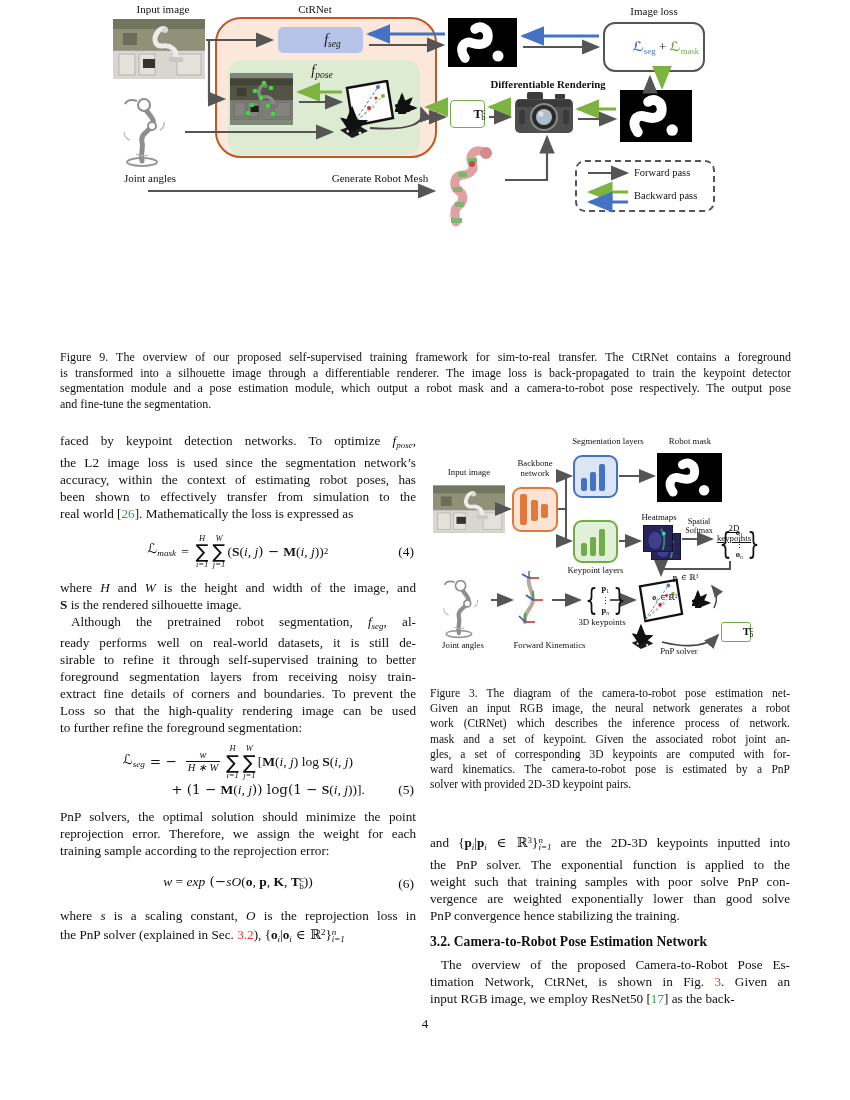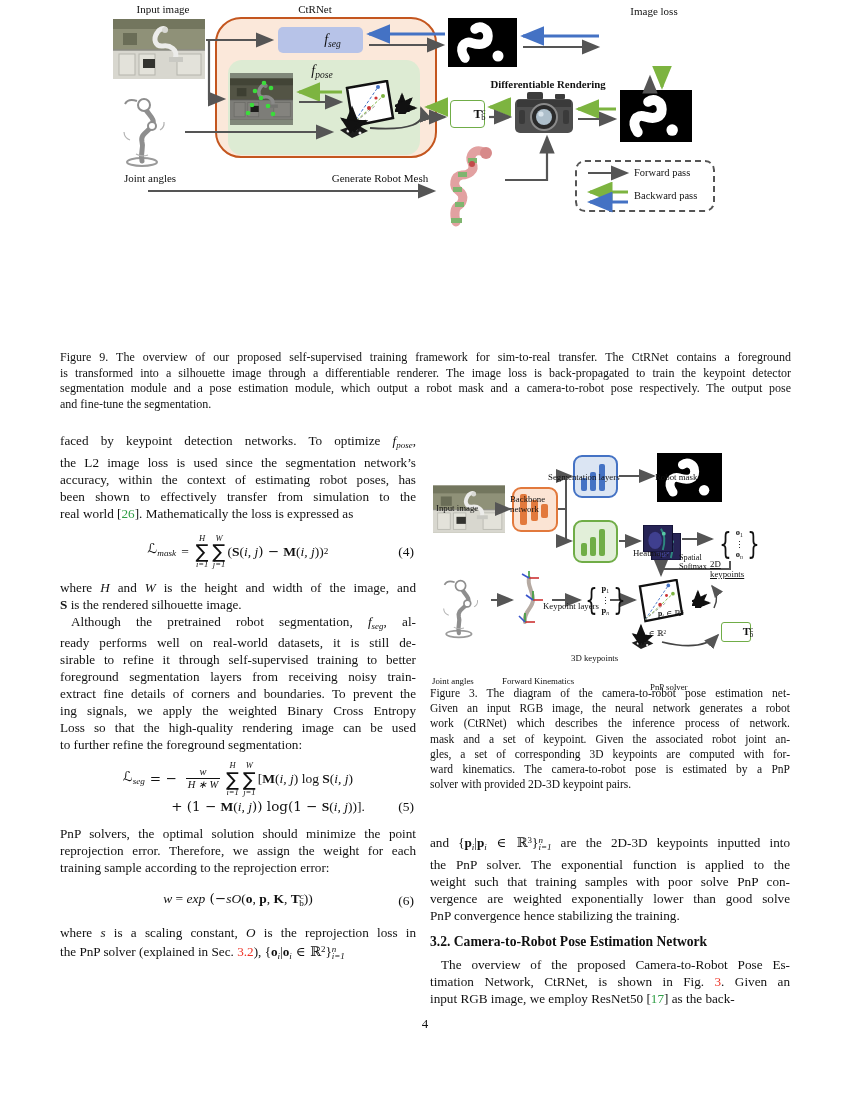--- a/index.html
+++ b/index.html
@@ -1,20 +1,20 @@
 <!DOCTYPE html>
 <html><head>
 <meta charset="utf-8">
 <style>
   html,body{margin:0;padding:0;background:#e8e8e8;}
   #sheet{position:relative;width:850px;height:1100px;background:#ffffff;margin:0 auto;overflow:hidden;
          font-family:"Liberation Serif",serif;color:#111;}
   .abs{position:absolute;}
   .lbl{position:absolute;font-size:11px;text-align:center;line-height:1.1;color:#111;}
-  .lbl3{position:absolute;font-size:8.8px;text-align:left;line-height:1.12;color:#111;margin-top:36px;}
+  .lbl3{position:absolute;font-size:8.8px;text-align:center;line-height:1.12;color:#111;}
   .bold{font-weight:bold;}
   
   .i{font-style:italic;}
   .bf{font-weight:bold;}
   .g{color:#2e9e44;}
   .r{color:#ee3124;}
   .sub{font-size:68%;vertical-align:-0.3em;}
   .sup{font-size:68%;vertical-align:0.45em;}
   .pull{margin-left:-0.5em;}
   .bb{font-weight:bold;}
@@ -164,20 +164,23 @@
 
 <div id="sheet">
 
   <div class="abs" id="fig2" style="left:0;top:105;width:850px;height:240px;">
 
     <div class="box" style="left:215px;top:17px;width:222px;height:141px;border:2.5px solid #c4561f;border-radius:26px;background:#fbe8da;"></div>
     <div class="box" style="left:228px;top:60px;width:192px;height:95px;border-radius:14px;background:#ddebd3;"></div>
     <div class="box" style="left:278px;top:27px;width:85px;height:26px;border-radius:5px;background:#b7c3e8;display:flex;align-items:center;justify-content:center;font-size:14px;">
       <span><span class="i">f</span><span class="sub i">seg</span></span>
     </div>
+    <div class="box" style="left:603px;top:22px;width:102px;height:50px;border:2px solid #555;border-radius:12px;background:#fff;display:flex;align-items:center;justify-content:center;font-size:13px;">
+      <span><span class="dj lb bf">ℒ</span><span class="sub lb">seg</span><span> + </span><span class="dj lg bf">ℒ</span><span class="sub lg">mask</span></span>
+    </div>
     <div class="box" style="left:450px;top:100px;width:35px;height:28px;border:1.6px solid #70ad47;border-radius:4px;background:#fff;display:flex;align-items:center;justify-content:center;font-size:12.5px;">
       <span><span class="bf">T</span><span class="sup">c</span><span class="sub pull">b</span></span>
     </div>
     <div class="box" style="left:575px;top:160px;width:140px;height:52px;border:2px dashed #555;border-radius:10px;background:#fff;"></div>
 
     <svg class="ovl" width="850" height="240">
       <use href="#labphoto" x="113" y="19" width="92" height="60"></use>
       <use href="#sketchbot" x="112" y="90" width="65" height="78"></use>
       <g transform="translate(230,73)">
         <use href="#labphoto" width="63" height="52"></use>
@@ -294,21 +297,20 @@
     <div>
         <div class="tline"><span>where </span><span class="i">H</span><span> and </span><span class="i">W</span><span> is the height and width of the image, and</span></div>
         <div class="tline nj"><span class="bb">S</span><span> is the rendered silhouette image.</span></div>
       </div>
     <div>
         <div class="tline ind"><span>Although the pretrained robot segmentation, </span><span class="i">f</span><span class="sub i">seg</span><span>, al-</span></div>
         <div class="tline"><span>ready performs well on real-world datasets, it is still de-</span></div>
         <div class="tline"><span>sirable to refine it through self-supervised training to better</span></div>
         <div class="tline"><span>foreground segmentation layers from receiving noisy train-</span></div>
         <div class="tline"><span>extract fine details of corners and boundaries. To prevent the</span></div>
-        <div class="tline"><span>ing signals, we apply the weighted Binary Cross Entropy</span></div>
         <div class="tline"><span>Loss so that the high-quality rendering image can be used</span></div>
         <div class="tline nj"><span>to further refine the foreground segmentation:</span></div>
       </div>
 
     <div style="margin:8px 0 10px 0;">
       <div class="eq">
         <span class="i"><span class="dj">ℒ</span><span class="sub">seg</span></span>
         <span class="mx dj">= −</span>
         <span class="frac">
             <span class="fn">w</span>

